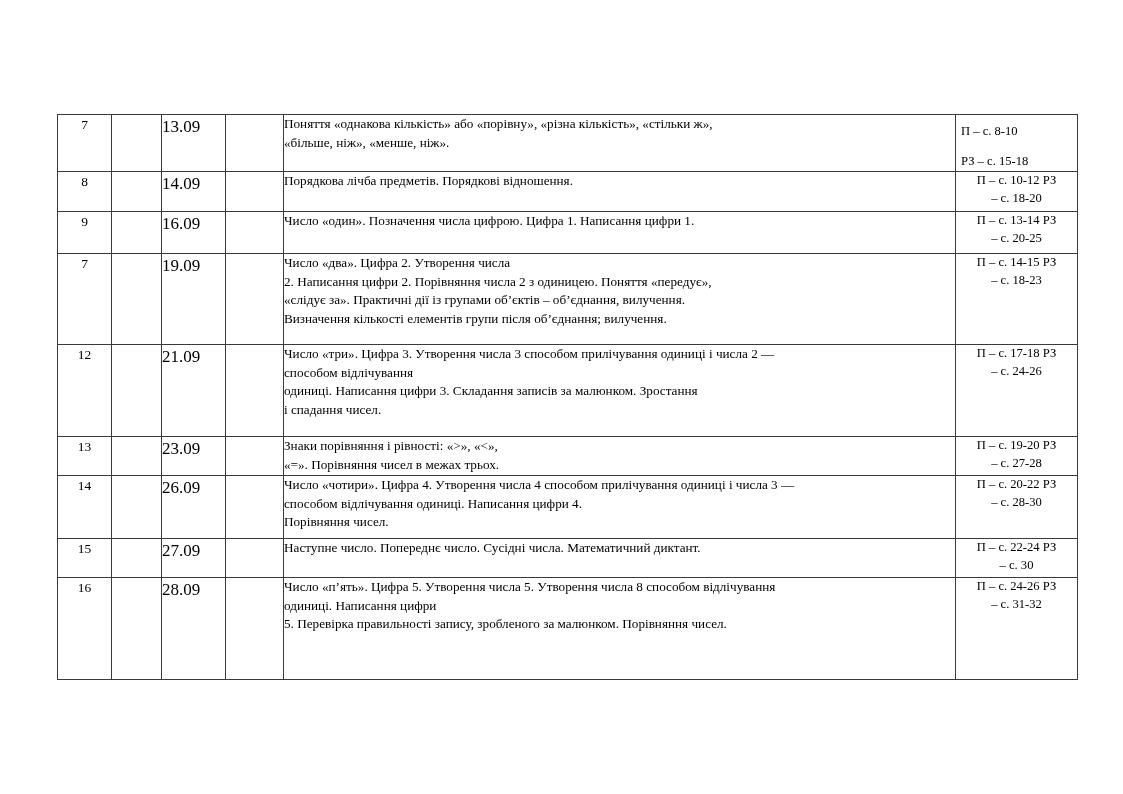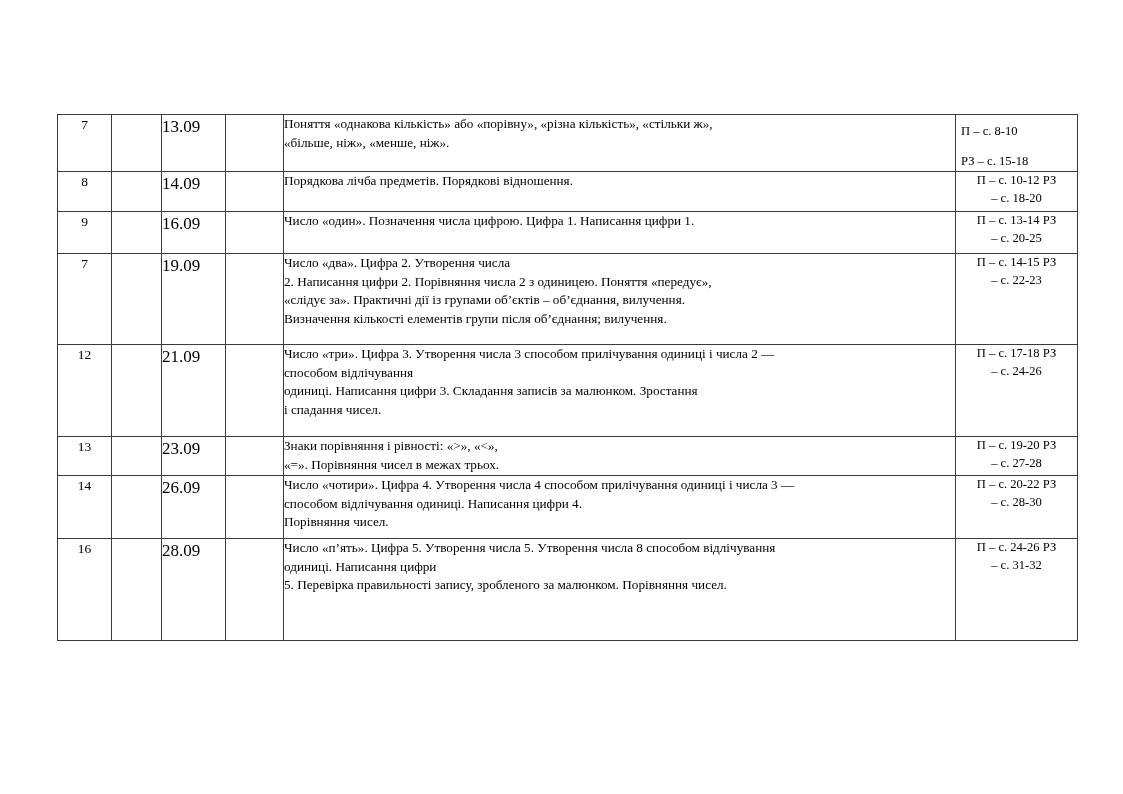--- a/index.html
+++ b/index.html
@@ -142,21 +142,21 @@
             <td class="cell-date">19.09</td>
             <td class="cell-gap"></td>
             <td class="cell-content">
               <span class="line">Число «два». Цифра 2. Утворення числа</span>
               <span class="line">2. Написання цифри 2. Порівняння числа 2 з одиницею. Поняття «передує»,</span>
               <span class="line">«слідує за». Практичні дії із групами об’єктів – об’єднання, вилучення.</span>
               <span class="line">Визначення кількості елементів групи після об’єднання; вилучення.</span>
             </td>
             <td class="cell-pages">
               <span class="pline">П – с. 14-15 РЗ</span>
-              <span class="pline">– с. 22-23</span>
+              <span class="pline">– с. 18-23</span>
             </td>
           </tr>
           <tr style="height: 92px;">
             <td class="cell-num">12</td>
             <td class="cell-gap"></td>
             <td class="cell-date">21.09</td>
             <td class="cell-gap"></td>
             <td class="cell-content">
               <span class="line">Число «три». Цифра 3. Утворення числа 3 способом прилічування одиниці і числа 2 —</span>
               <span class="line">способом відлічування</span>
@@ -188,20 +188,33 @@
             <td class="cell-date">26.09</td>
             <td class="cell-gap"></td>
             <td class="cell-content">
               <span class="line">Число «чотири». Цифра 4. Утворення числа 4 способом прилічування одиниці і числа 3 —</span>
               <span class="line">способом відлічування одиниці. Написання цифри 4.</span>
               <span class="line">Порівняння чисел.</span>
             </td>
             <td class="cell-pages">
               <span class="pline">П – с. 20-22 РЗ</span>
               <span class="pline">– с. 28-30</span>
+            </td>
+          </tr>
+          <tr style="height: 39px;">
+            <td class="cell-num">15</td>
+            <td class="cell-gap"></td>
+            <td class="cell-date">27.09</td>
+            <td class="cell-gap"></td>
+            <td class="cell-content">
+              <span class="line">Наступне число. Попереднє число. Сусідні числа. Математичний диктант.</span>
+            </td>
+            <td class="cell-pages">
+              <span class="pline">П – с. 22-24 РЗ</span>
+              <span class="pline">– с. 30</span>
             </td>
           </tr>
           <tr style="height: 102px;">
             <td class="cell-num">16</td>
             <td class="cell-gap"></td>
             <td class="cell-date">28.09</td>
             <td class="cell-gap"></td>
             <td class="cell-content">
               <span class="line">Число «п’ять». Цифра 5. Утворення числа 5. Утворення числа 8 способом відлічування</span>
               <span class="line">одиниці. Написання цифри</span>

